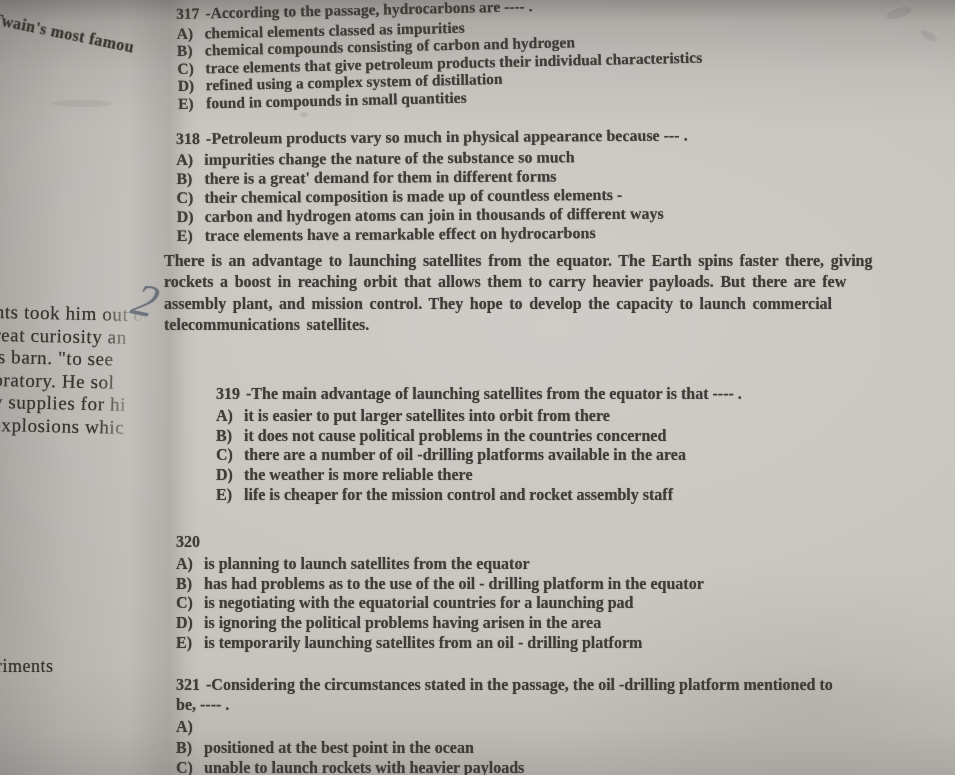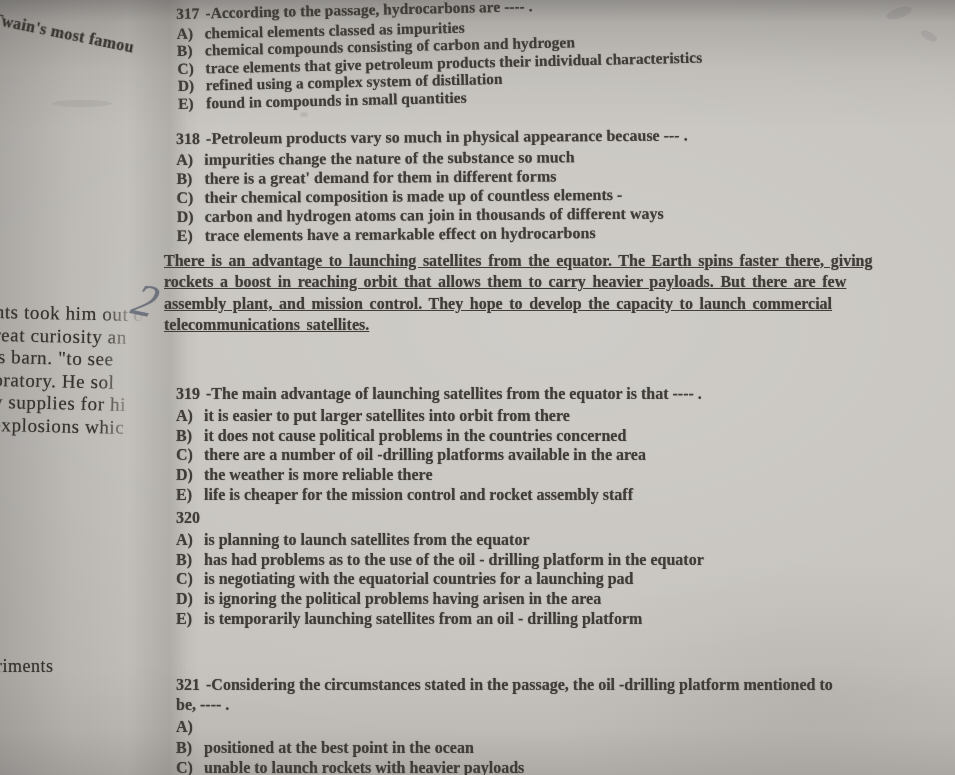--- a/index.html
+++ b/index.html
@@ -29,30 +29,30 @@
     color:#403c38;
     font-size:16px;font-weight:700;
     text-shadow:0 0 1.1px rgba(64,60,56,.65);
   }
   .stem{display:flex;gap:6px;white-space:nowrap;}
   .opts{margin-top:2px;}
   .opt{display:flex;white-space:nowrap;}
   .opt .lab{width:28px;flex:0 0 28px;}
   .q317{top:5px;font-size:15.5px;line-height:17.5px;transform:rotate(-1.25deg);transform-origin:0 0;}
   .q318{top:129px;line-height:19px;transform:rotate(-.4deg);transform-origin:0 0;}
-  .q319{top:384px;line-height:19.8px;}
-  .q320{top:508px;line-height:19.8px;}
+  .q319{top:384px;line-height:19.8px;margin-left:40px;}
+  .q320{top:532px;line-height:19.8px;}
   .q321{top:675px;line-height:20.2px;}
   .passage{
     position:absolute;left:164px;top:250px;
     color:#403c38;font-size:16px;font-weight:700;
     line-height:21.4px;word-spacing:2.6px;white-space:nowrap;
     text-shadow:0 0 1.1px rgba(64,60,56,.65);
   }
-  .passage div{white-space:nowrap;text-decoration:underline;}
+  .passage div{white-space:nowrap;}
   
   .frag{position:absolute;color:#37342f;text-shadow:0 0 1px rgba(55,52,47,.6);}
   .frag-top{
     left:-8px;top:10px;font-size:16px;font-weight:700;letter-spacing:.4px;
     transform:rotate(11.5deg);transform-origin:0 50%;white-space:nowrap;
   }
   .frag-mid{
     left:-5px;top:301px;font-size:19px;line-height:22.6px;letter-spacing:.6px;
     transform:rotate(1.2deg);transform-origin:0 0;white-space:nowrap;
     -webkit-mask-image:linear-gradient(90deg,#000 70%,rgba(0,0,0,.3) 92%,transparent 100%);

